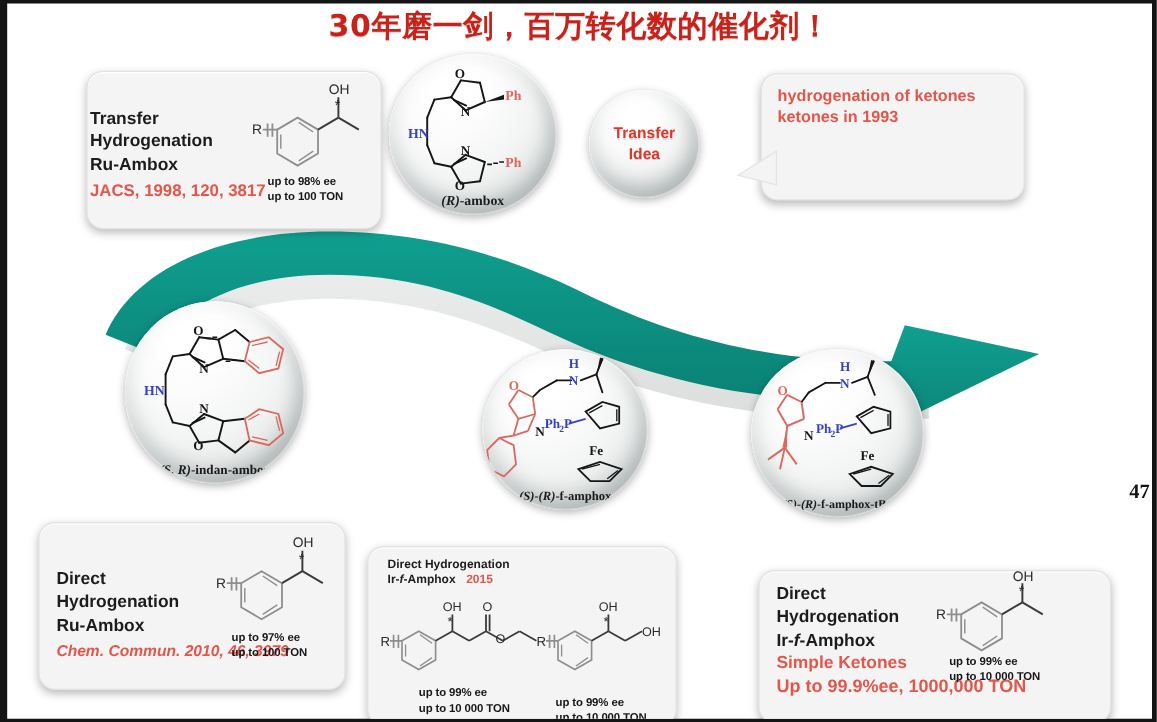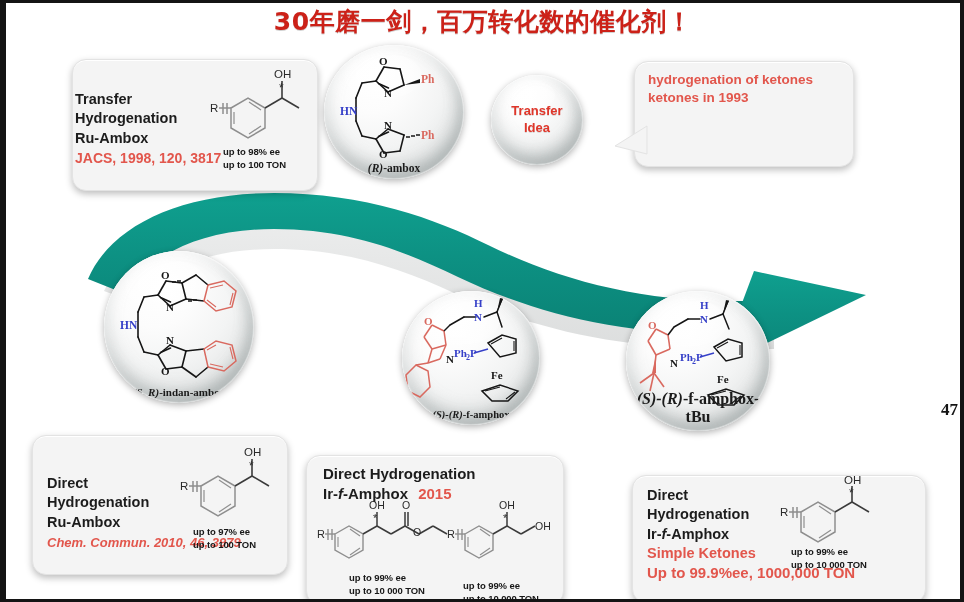--- a/index.html
+++ b/index.html
@@ -378,21 +378,21 @@
         <text x="74" y="18" font-size="11" font-weight="bold" fill="#3640c8" font-family="Liberation Serif, serif">H</text>
         <text x="74" y="32" font-size="11" font-weight="bold" fill="#3640c8" font-family="Liberation Serif, serif">N</text>
         <text x="44" y="76" font-size="11" font-weight="bold" fill="#161616" font-family="Liberation Serif, serif">N</text>
         <text x="22" y="38" font-size="11" font-weight="bold" fill="#d9695f" font-family="Liberation Serif, serif">O</text>
         <text x="54" y="70" font-size="11" font-weight="bold" fill="#3640c8" font-family="Liberation Serif, serif">Ph</text>
         <text x="66" y="73" font-size="8" font-weight="bold" fill="#3640c8" font-family="Liberation Serif, serif">2</text>
         <text x="70" y="70" font-size="11" font-weight="bold" fill="#3640c8" font-family="Liberation Serif, serif">P</text>
         <text x="91" y="92" font-size="11" font-weight="bold" fill="#161616" font-family="Liberation Serif, serif">Fe</text>
       </svg>
     </div>
-    <div class="sph-cap" style="font-size:16px;">
+    <div class="sph-cap" style="font-size:10px;">
       <i>(S)-(R)</i><span>-f-amphox-tBu</span>
     </div>
   </div>
 
   <div class="callout" style="left:26px;top:432px;width:256px;height:140px;">
     <div class="ctext" style="left:14px;top:38px;font-size:14.5px;">
       <div>Direct</div>
       <div>Hydrogenation</div>
       <div>Ru-Ambox</div>
       <div class="cref" style="font-size:13px;font-style:italic;margin-top:2px;">Chem. Commun. 2010, 46, 3979</div>
@@ -418,21 +418,21 @@
         <text x="216" y="34" font-size="12" font-family="Liberation Sans, sans-serif" fill="#2a2a2a">*</text>
       </svg>
     </div>
     <div class="cond" style="left:160px;top:90px;">
       <div>up to 97% ee</div>
       <div>up to 100 TON</div>
     </div>
   </div>
 
   <div class="callout" style="left:300px;top:452px;width:258px;height:150px;">
-    <div class="ctext" style="left:16px;top:8px;font-size:15px;">
+    <div class="ctext" style="left:16px;top:8px;font-size:10px;">
       <div>Direct Hydrogenation</div>
       <div>
         <span>Ir-</span><i>f</i><span>-Amphox</span>
         <span class="cred" style="margin-left:6px;">2015</span>
       </div>
     </div>
 
     <div class="struct">
       <svg width="258" height="150" viewBox="0 0 258 150">
         <g stroke="#8e8e8e" stroke-width="1.4" fill="none">

